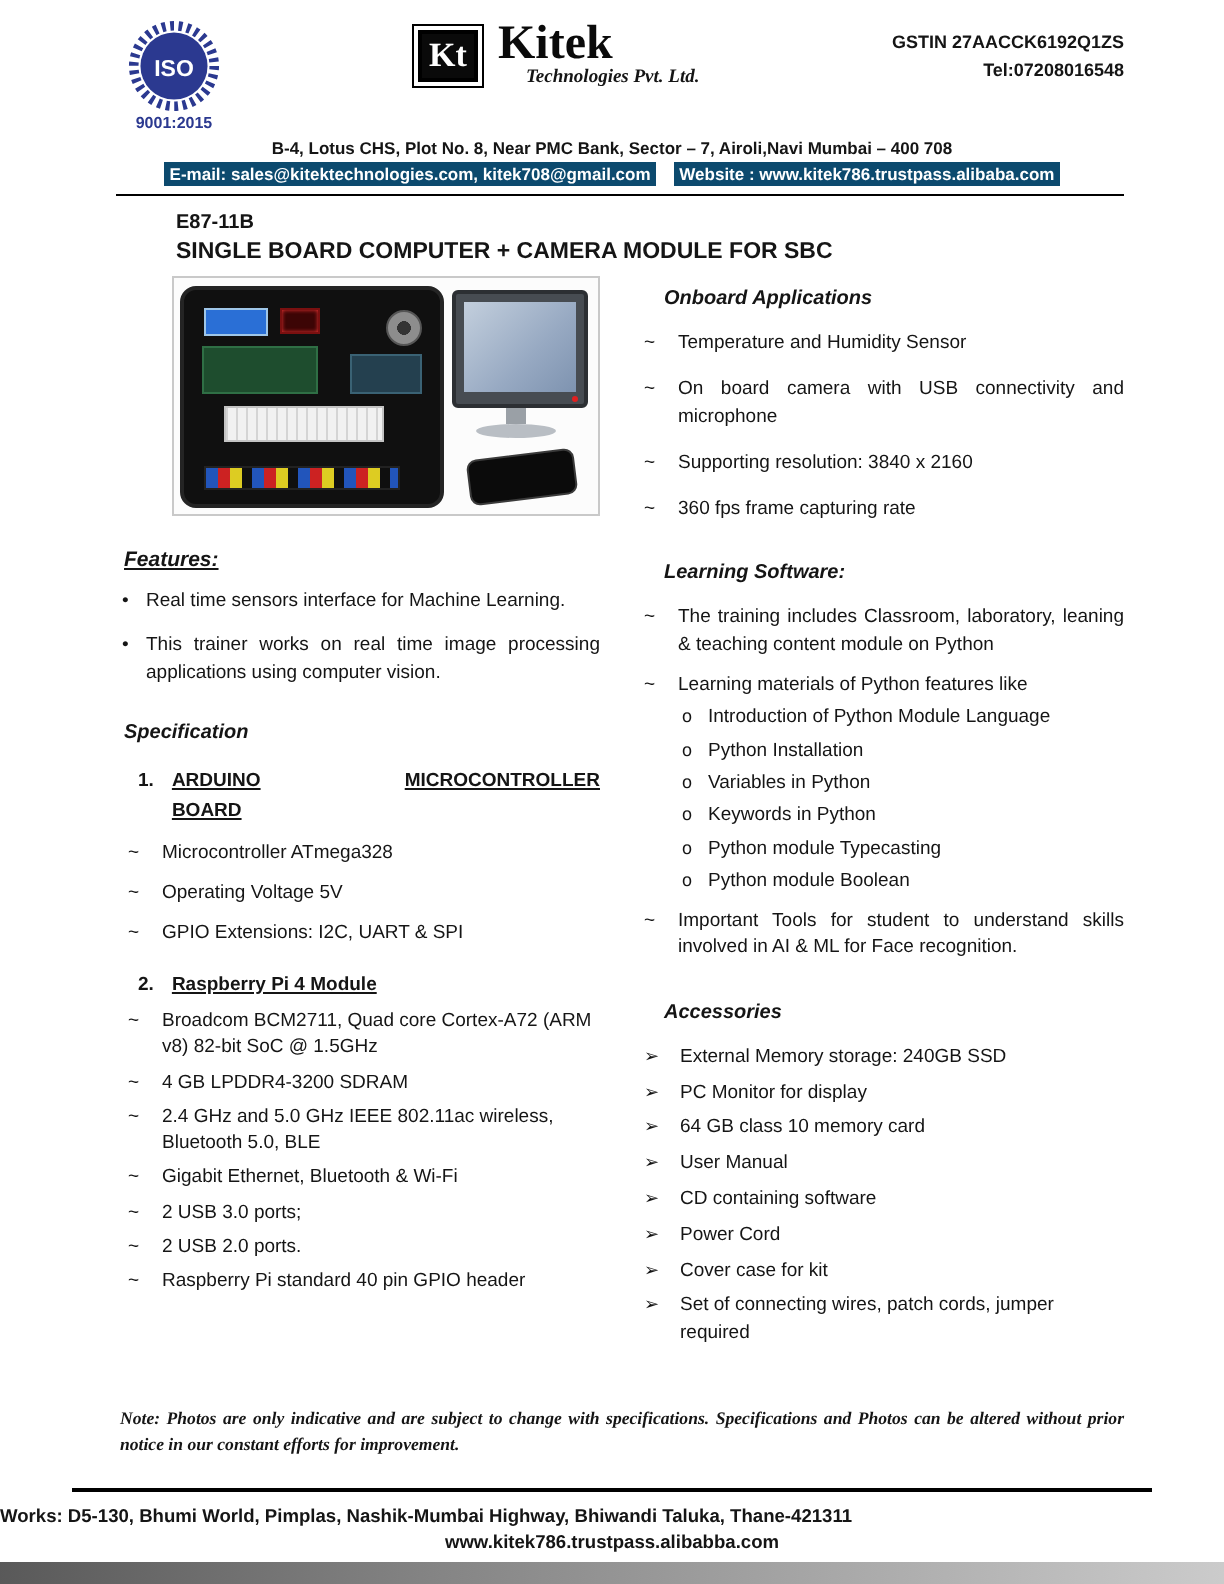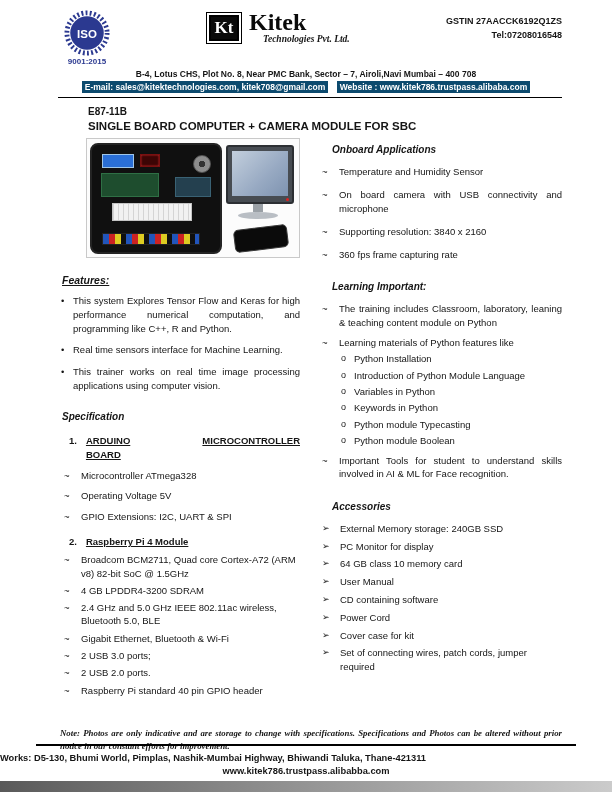--- a/index.html
+++ b/index.html
@@ -141,21 +141,20 @@
         <div class="monitor">
           <div class="monitor-screen"></div>
           <div class="monitor-led"></div>
         </div>
         <div class="monitor-neck"></div>
         <div class="monitor-base"></div>
         <div class="ssd"></div>
       </div>
 
       <div class="feat-head">Features:</div>
-      <div class="bullet-item">This system Explores Tensor Flow and Keras for high performance numerical computation, and programming like C++, R and Python.</div>
       <div class="bullet-item">Real time sensors interface for Machine Learning.</div>
       <div class="bullet-item">This trainer works on real time image processing applications using computer vision.</div>
 
       <div class="spec-h">Specification</div>
 
       <div class="spec-section">
         <div class="spec-head">
           <span class="spec-num">1.</span>
           <span class="spec-head-lines">
             <span class="line1">
@@ -188,26 +187,26 @@
     <div class="col-right">
 
       <div class="r-h">Onboard Applications</div>
       <div class="onboard">
         <div class="tilde">Temperature and Humidity Sensor</div>
         <div class="tilde">On board camera with USB connectivity and microphone</div>
         <div class="tilde">Supporting resolution: 3840 x 2160</div>
         <div class="tilde">360 fps frame capturing rate</div>
       </div>
 
-      <div class="r-h mt">Learning Important:</div>
+      <div class="r-h mt">Learning Software:</div>
       <div>
         <div class="tilde">The training includes Classroom, laboratory, leaning &amp; teaching content module on Python</div>
         <div class="tilde">Learning materials of Python features like</div>
+        <div class="circle-item">Introduction of Python Module Language</div>
         <div class="circle-item">Python Installation</div>
-        <div class="circle-item">Introduction of Python Module Language</div>
         <div class="circle-item">Variables in Python</div>
         <div class="circle-item">Keywords in Python</div>
         <div class="circle-item">Python module Typecasting</div>
         <div class="circle-item">Python module Boolean</div>
         <div class="tilde">Important Tools for student to understand skills involved in AI &amp; ML for Face recognition.</div>
       </div>
 
       <div class="r-h mt">Accessories</div>
       <div>
         <div class="arrow-item">External Memory storage: 240GB SSD</div>
@@ -215,21 +214,21 @@
         <div class="arrow-item">64 GB class 10 memory card</div>
         <div class="arrow-item">User Manual</div>
         <div class="arrow-item">CD containing software</div>
         <div class="arrow-item">Power Cord</div>
         <div class="arrow-item">Cover case for kit</div>
         <div class="arrow-item">Set of connecting wires, patch cords, jumper required</div>
       </div>
     </div>
   </div>
 
-  <div class="note">Note: Photos are only indicative and are storage to change with specifications. Specifications and Photos can be altered without prior notice in our constant efforts for improvement.</div>
+  <div class="note">Note: Photos are only indicative and are subject to change with specifications. Specifications and Photos can be altered without prior notice in our constant efforts for improvement.</div>
 
   <div class="footer">
     <hr class="footer-rule">
     <div class="footer-works">Works: D5-130, Bhumi World, Pimplas, Nashik-Mumbai Highway, Bhiwandi Taluka, Thane-421311</div>
     <div class="footer-site">www.kitek786.trustpass.alibabba.com</div>
   </div>
 
   <div class="page-shadow"></div>
 </div>
 

